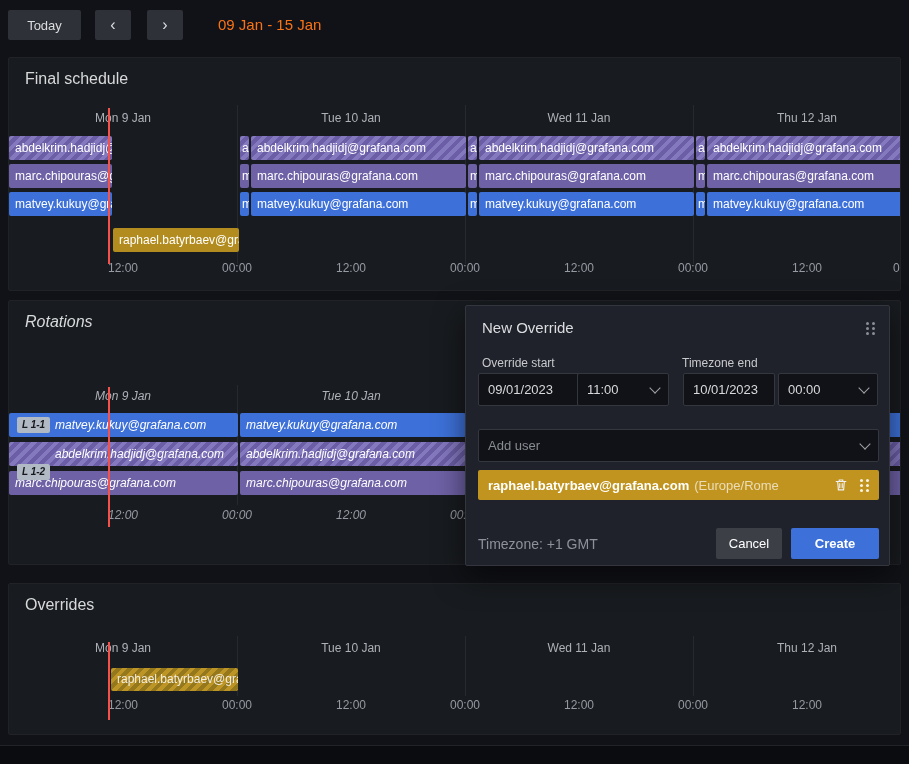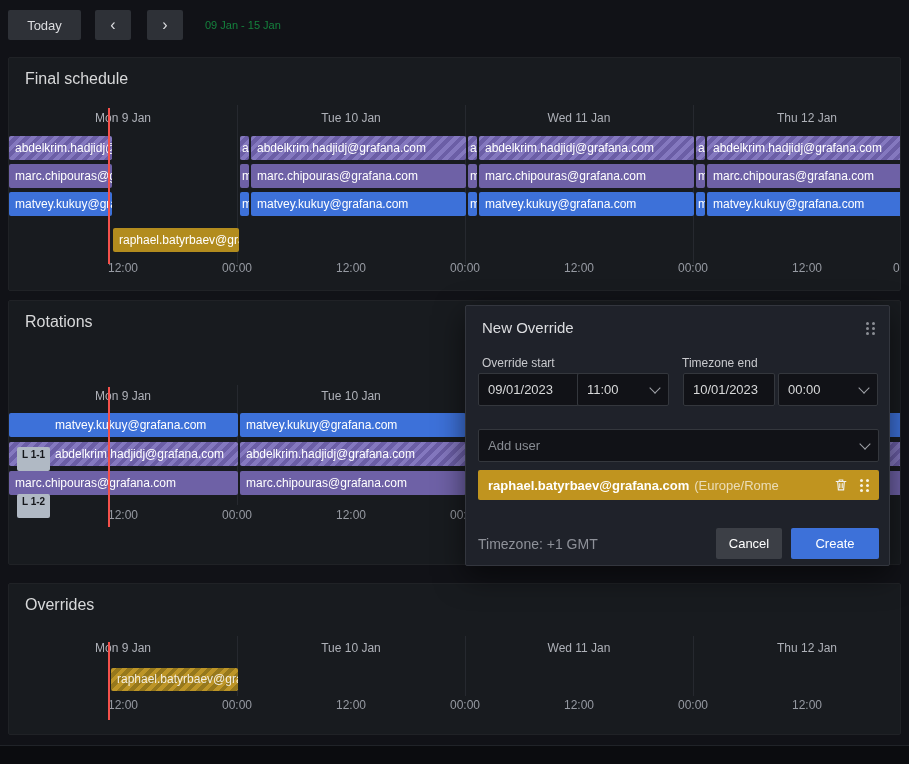--- a/index.html
+++ b/index.html
@@ -6,41 +6,41 @@
   .screen{position:relative;width:909px;height:764px;background:#111217;overflow:hidden;
           font-family:"Liberation Sans",sans-serif;color:#d8d9da;}
   
   .topbar{position:absolute;left:0;top:0;width:100%;height:50px;}
   .tb-btn{position:absolute;top:10px;height:30px;background:#2e3137;border:none;border-radius:2px;
           color:#dcdde0;font-size:13px;font-family:inherit;display:flex;align-items:center;
           justify-content:center;cursor:pointer;}
   .tb-today{left:8px;width:73px;}
   .tb-prev{left:95px;width:36px;font-size:16px;}
   .tb-next{left:147px;width:36px;font-size:16px;}
-  .tb-title{position:absolute;left:205px;top:0;line-height:50px;font-size:11px;color:#15803d;}
+  .tb-title{position:absolute;left:218px;top:0;line-height:50px;font-size:15px;color:#f97316;}
   
   .panel{position:absolute;left:8px;width:893px;background:#181b1f;border:1px solid #202226;
          border-radius:2px;box-sizing:border-box;overflow:hidden;}
   .panel-title{position:absolute;left:16px;top:12px;font-size:16px;font-weight:500;color:#d8d9da;}
   .day-label{position:absolute;width:228px;text-align:center;font-size:12px;color:#aeb1b8;z-index:3;}
   .time-label{position:absolute;width:60px;text-align:center;font-size:12px;color:#969aa2;}
   .sep{position:absolute;width:1px;background:#26292f;z-index:1;}
   .nowline{position:absolute;width:2px;background:#f4514b;z-index:6;}
   .blk{position:absolute;height:24px;border-radius:2px;font-size:12px;color:#fff;line-height:24px;
        padding:0 6px;box-sizing:border-box;overflow:hidden;white-space:nowrap;z-index:2;cursor:pointer;}
   .blk.purple{background:#6e61a6;}
   .blk.striped{background:repeating-linear-gradient(135deg,#8478bf 0 4px,#6b5ea6 4px 8px);}
   .blk.blue{background:#3d71d9;}
   .blk.gold{background:#b28c1e;}
   .blk.gold-striped{background:repeating-linear-gradient(135deg,#bd9527 0 4px,#96781c 4px 8px);
        color:rgba(255,255,255,.85);}
   .blk.sliver{padding:0 2px;}
   .blk.indent{padding-left:46px;}
-  .lvl-badge{position:absolute;left:8px;height:24px;line-height:16px;padding:0 5px;border-radius:2px;
-       background:#b0b9c4;color:#15171b;font-size:10px;font-weight:700;z-index:4;margin-top:30px;}
+  .lvl-badge{position:absolute;left:8px;height:16px;line-height:16px;padding:0 5px;border-radius:2px;
+       background:#b0b9c4;color:#15171b;font-size:10px;font-weight:700;z-index:4;}
   
   .modal{position:absolute;left:465px;top:305px;width:425px;height:261px;background:#1f222a;
          border:1px solid #33363e;border-radius:2px;box-shadow:0 10px 30px rgba(0,0,0,.55);
          z-index:20;box-sizing:border-box;}
   .modal-title{position:absolute;left:16px;top:13px;font-size:15px;font-weight:500;color:#dcdde0;}
   .field-label{position:absolute;top:50px;font-size:12px;color:#c8c9cd;}
   .field{position:absolute;top:67px;height:33px;background:#111217;border:1px solid #34373d;
          border-radius:2px;color:#d8d9da;font-size:13px;display:flex;align-items:center;
          padding:0 9px;box-sizing:border-box;font-family:inherit;}
   input.field{outline:none;}
@@ -54,21 +54,21 @@
         border-radius:2px;display:flex;align-items:center;padding:0 10px;box-sizing:border-box;
         overflow:hidden;white-space:nowrap;}
   .chip .email{font-size:13px;font-weight:700;color:#fff;}
   .chip .tz{font-size:13px;color:rgba(255,255,255,.68);margin-left:5px;flex:1 1 auto;overflow:hidden;}
   .chip .trash{background:none;border:none;padding:0;margin:0 12px 0 6px;cursor:pointer;display:flex;}
   .tz-note{position:absolute;left:12px;top:230px;font-size:14px;color:#8e9199;}
   .btn{position:absolute;top:222px;height:31px;border:none;border-radius:2px;font-size:13px;
        font-weight:500;color:#fff;font-family:inherit;display:flex;align-items:center;
        justify-content:center;cursor:pointer;}
   .btn.secondary{left:250px;width:66px;background:#3c3f46;}
-  .btn.primary{left:325px;width:88px;background:#3d71d9;}
+  .btn.primary{left:325px;width:88px;background:#3d71d9;font-weight:bold;}
   
   .footer-strip{position:absolute;left:0;top:745px;width:100%;height:19px;background:#0b0c0f;
         border-top:1px solid #202328;}
 </style>
 </head>
 <body>
 
 <div class="screen">
 
   <div class="topbar">
@@ -125,21 +125,21 @@
     <div class="time-label" style="left:84px;top:203px;">12:00</div>
     <div class="time-label" style="left:198px;top:203px;">00:00</div>
     <div class="time-label" style="left:312px;top:203px;">12:00</div>
     <div class="time-label" style="left:426px;top:203px;">00:00</div>
     <div class="time-label" style="left:540px;top:203px;">12:00</div>
     <div class="time-label" style="left:654px;top:203px;">00:00</div>
     <div class="time-label" style="left:768px;top:203px;">12:00</div>
     <div class="time-label" style="left:884px;top:203px;width:20px;text-align:left;">0</div>
   </section>
 
-  <section class="panel" style="top:300px;height:265px;">
+  <section class="panel" style="top:300px;height:265px;font-style:italic;">
     <div class="panel-title">Rotations</div>
 
     <div class="day-label" style="left:0;top:88px;">Mon 9 Jan</div>
     <div class="day-label" style="left:228px;top:88px;">Tue 10 Jan</div>
     <div class="day-label" style="left:456px;top:88px;">Wed 11 Jan</div>
     <div class="day-label" style="left:684px;top:88px;">Thu 12 Jan</div>
 
     <div class="sep" style="left:228px;top:84px;height:120px;"></div>
     <div class="sep" style="left:456px;top:84px;height:120px;"></div>
     <div class="sep" style="left:684px;top:84px;height:120px;"></div>

